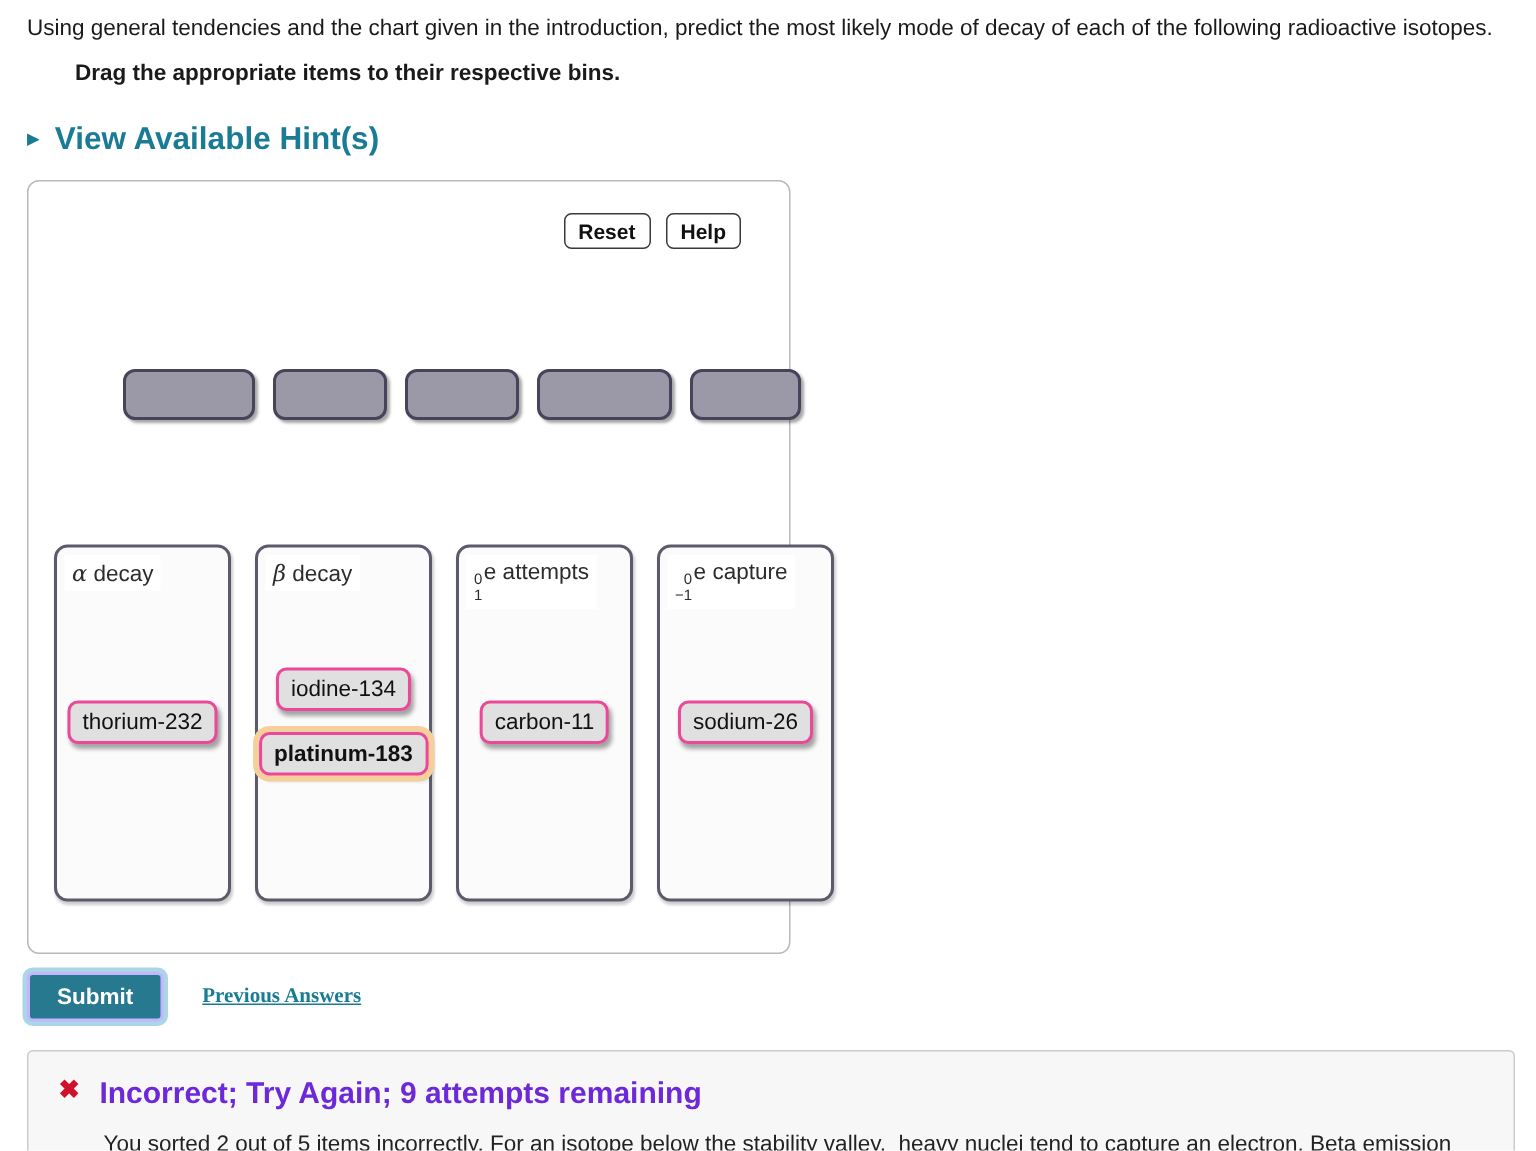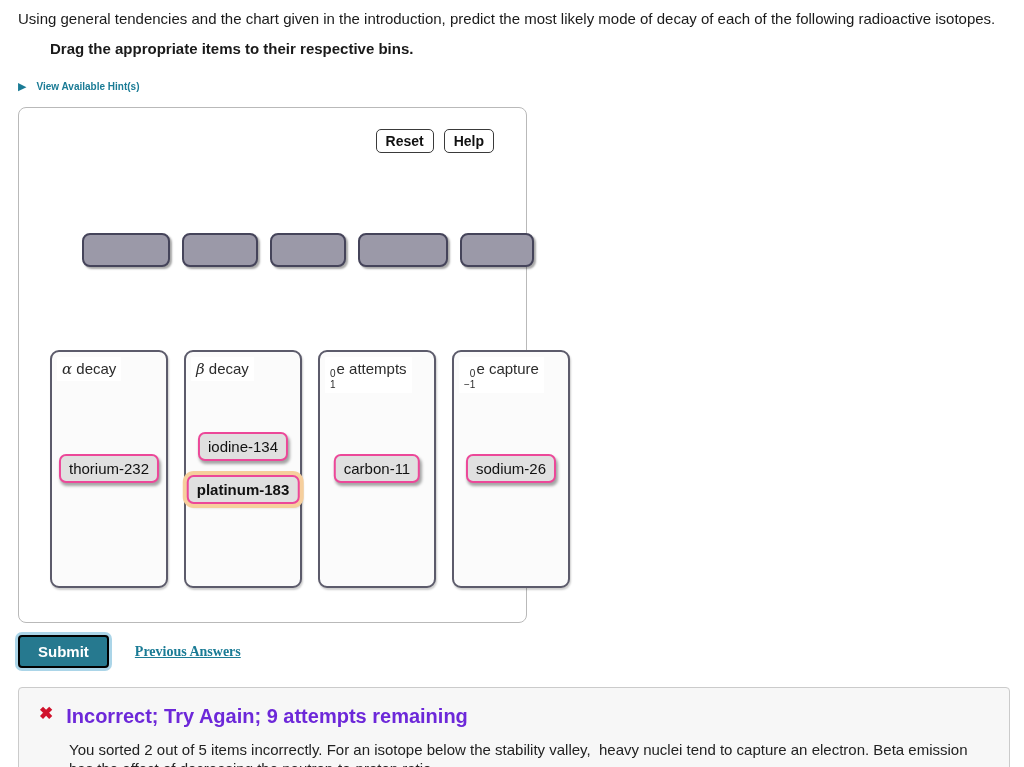--- a/index.html
+++ b/index.html
@@ -5,54 +5,54 @@
   * { box-sizing: border-box; margin: 0; padding: 0; }
   html, body { width: 1024px; height: 767px; overflow: hidden; background: #ffffff; }
   body { font-family: "Liberation Sans", sans-serif; color: #1a1a1a; font-size: 15px; }
   .page { padding: 10px 18px 0 18px; }
 
   .intro { font-size: 15px; margin-bottom: 13px; }
   .instruction { font-size: 15px; font-weight: bold; margin-bottom: 24px; margin-left: 32px; }
 
   .hint-row { display: flex; align-items: center; gap: 10px; margin-bottom: 15px; cursor: pointer; }
   .hint-tri { color: #1a7b95; font-size: 11px; line-height: 1; }
-  .hint-link { color: #1a7b95; font-weight: bold; font-size: 10px; }
+  .hint-link { color: #1a7b95; font-weight: bold; font-size: 21px; }
 
   .activity-box { position: relative; width: 509px; height: 516px;
                   border: 1px solid #b9b9b9; border-radius: 8px; background: #fff; }
 
   .toolbar { position: absolute; top: 21px; right: 32px; display: flex; gap: 10px; }
   .tool-btn { background: #fff; border: 1px solid #3a3a3a; border-radius: 5px;
               font-family: "Liberation Sans", sans-serif;
               font-weight: bold; font-size: 14px; color: #111; padding: 3px 9px; cursor: pointer; }
 
   .slots-row { position: absolute; top: 125px; left: 63px; display: flex; gap: 12px; }
   .slot { height: 34px; background: #9b99a8; border: 2px solid #45445a; border-radius: 8px;
           box-shadow: 2px 2px 2px rgba(0,0,0,0.35); }
   .slot.s1 { width: 88px; } .slot.s2 { width: 76px; } .slot.s3 { width: 76px; }
   .slot.s4 { width: 90px; } .slot.s5 { width: 74px; }
 
-  .bins-row { position: absolute; top: 242px; left: 31px; display: flex; gap: 16px; }
+  .bins-row { position: absolute; top: 242px; left: 17px; display: flex; gap: 16px; }
   .bin { position: relative; width: 118px; height: 238px; background: #fbfbfb;
          border: 2px solid #5c5b6b; border-radius: 9px; box-shadow: 1px 2px 2px rgba(0,0,0,0.2); }
   .bin-label { position: absolute; top: 5px; left: 5px; background: #ffffff;
                padding: 3px 5px; font-size: 15px; color: #2c2c2c; white-space: nowrap; }
   .bin-symbol { font-family: "DejaVu Serif", serif; font-style: italic; font-size: 15px; }
   .nuclide-stack { display: inline-flex; flex-direction: column; align-items: flex-end;
                    font-size: 10px; line-height: 1.05; vertical-align: -3px; margin-right: 1px; }
   .chip { position: absolute; left: 50%; transform: translateX(-50%);
           background: #e0e0e0; border: 2px solid #ec4899; border-radius: 7px;
           padding: 4px 8px; font-size: 15px; white-space: nowrap; color: #111;
           box-shadow: 2px 3px 3px rgba(0,0,0,0.35); cursor: grab; }
   .chip.highlight { box-shadow: 0 0 0 4px #f6cf9d, 2px 3px 3px rgba(0,0,0,0.35); font-weight: bold; }
 
   .submit-row { display: flex; align-items: center; gap: 26px; margin-top: 12px; }
   .submit-btn { background: #26798f; color: #ffffff; font-weight: bold; font-size: 15px;
                 font-family: "Liberation Sans", sans-serif;
-                border: 2px solid #000000; border-radius: 4px; padding: 6px 18px;
+                border: 2px solid #c4b5fd; border-radius: 4px; padding: 6px 18px;
                 box-shadow: 0 0 0 3px #abd5e8; cursor: pointer; }
   .prev-link { color: #1a7b95; font-weight: bold; font-size: 14px; text-decoration: underline; cursor: pointer; font-family: Liberation Serif, serif; }
 
   .feedback { margin-top: 19px; width: 992px; height: 120px; background: #f7f7f7;
               border: 1px solid #cbcbcb; border-radius: 4px; padding: 16px 20px 0 20px; }
   .feedback-head { display: flex; align-items: flex-start; gap: 13px; }
   .x-icon { color: #d0112b; font-size: 17px; font-weight: bold; line-height: 1.2; }
   .feedback-title { font-weight: bold; font-size: 20px; color: #6d28d9; padding-top: 1px; }
   .feedback-body { margin: 13px 0 0 30px; font-size: 15px; line-height: 1.25;
                    max-width: 940px; white-space: pre-wrap; color: #222; }

